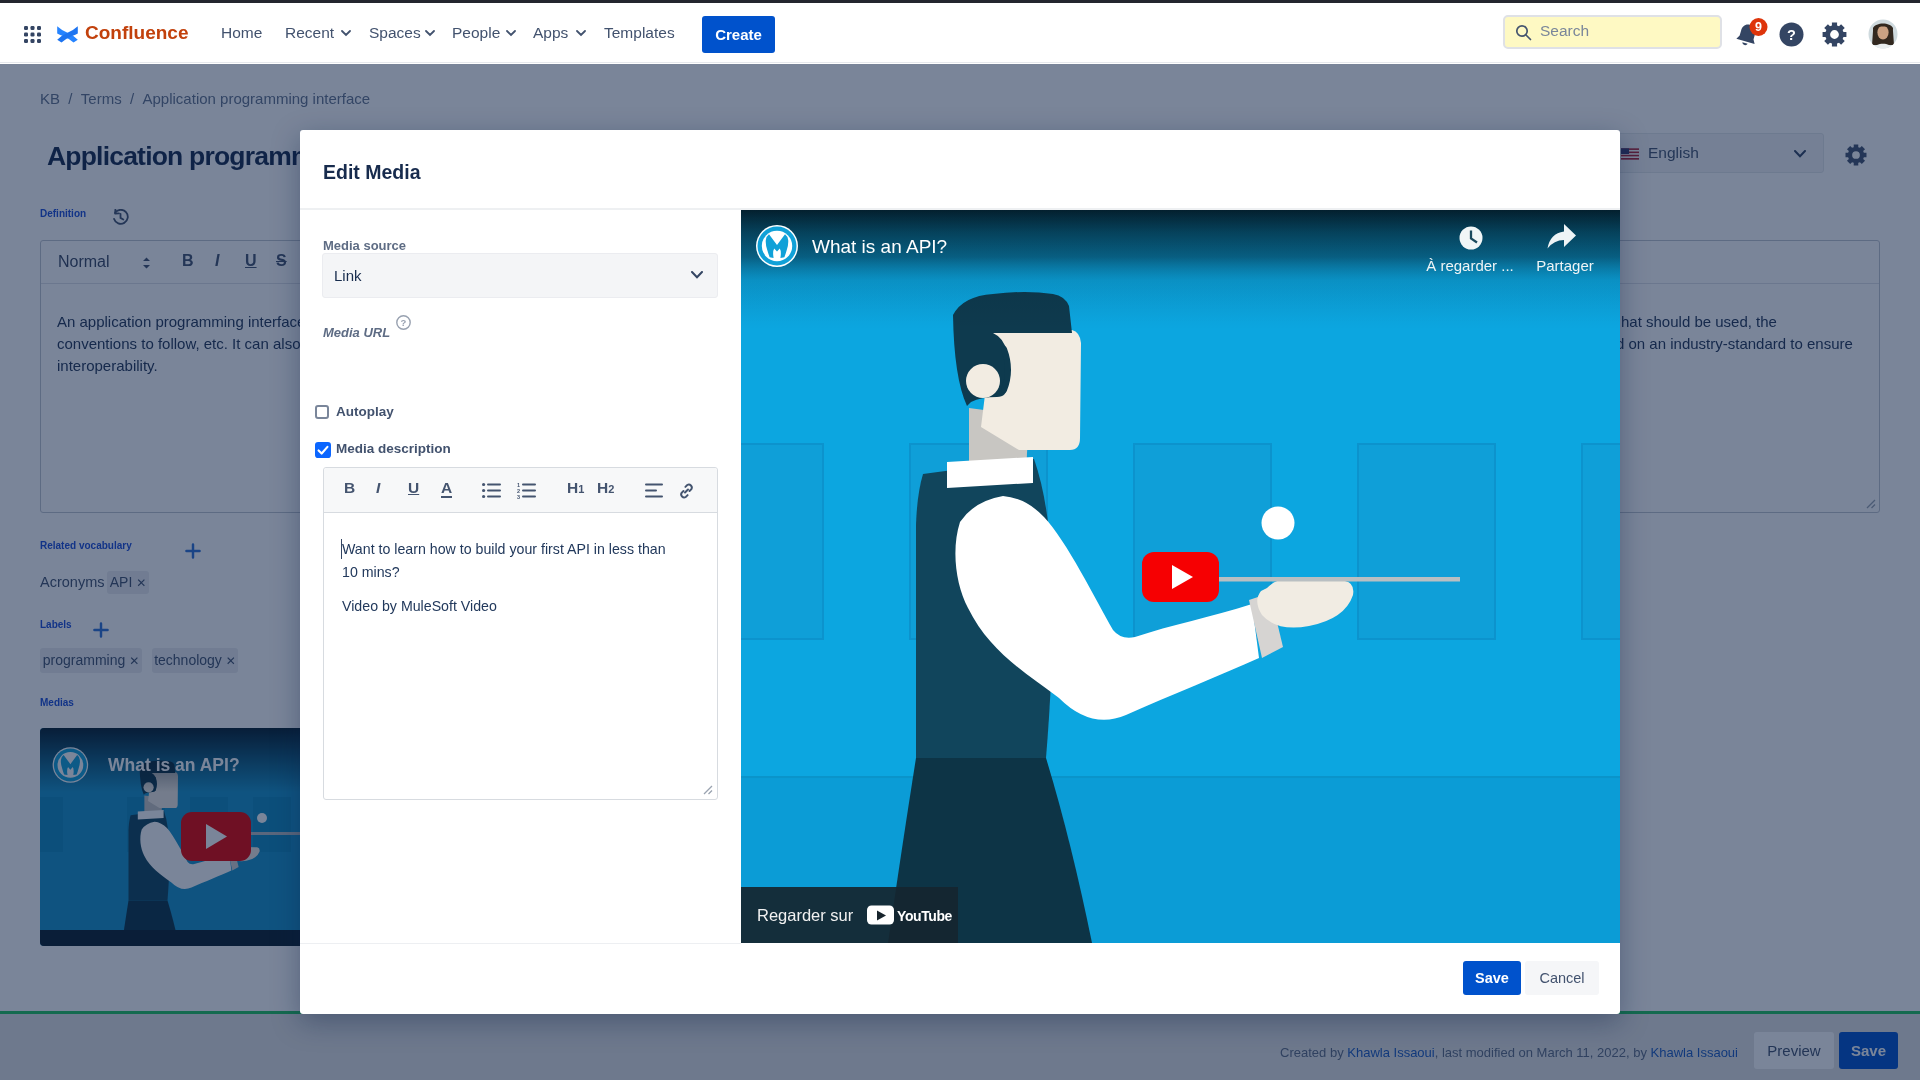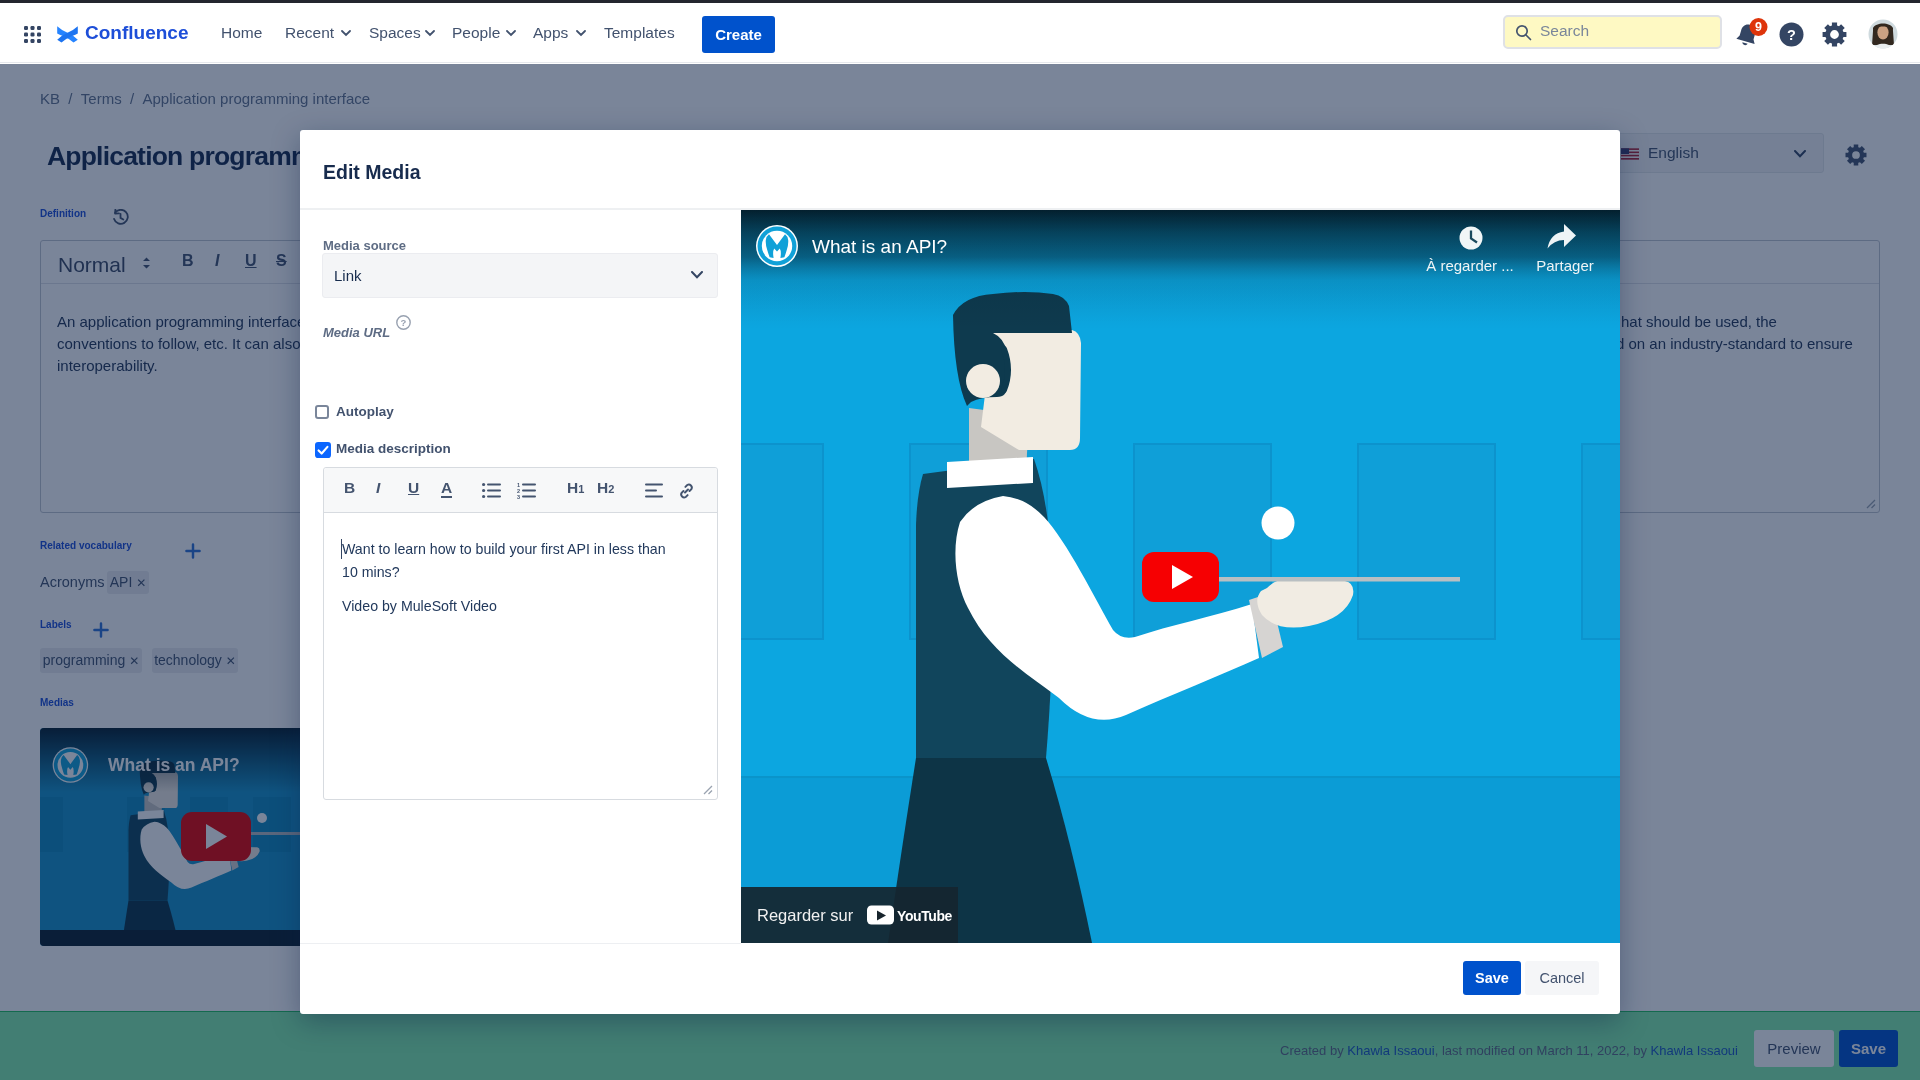--- a/index.html
+++ b/index.html
@@ -16,21 +16,21 @@
   
   #page { position:absolute; left:0; top:64px; width:1920px; height:1016px; background:#fff; z-index:1; }
   #page .bc { position:absolute; left:40px; top:26px; font-size:15px; color:#64748e; }
   #page h1 { position:absolute; left:47px; top:77px; font-size:26.5px; font-weight:700; color:#172b4d; letter-spacing:-0.8px; white-space:nowrap; }
   .sechead { position:absolute; font-size:10px; font-weight:700; color:#1d4ed8; }
   #defbox { position:absolute; left:40px; top:176px; width:1840px; height:273px; border:1px solid #c1c7d0; border-radius:3px; background:#fff; }
   #defbox .tb { position:absolute; left:0; top:0; width:100%; height:43px; border-bottom:1px solid #dfe1e6; }
   .defline { position:absolute; font-size:15px; color:#253858; white-space:nowrap; }
   .chip { position:absolute; background:#ebecf0; border-radius:3px; font-size:14px; color:#42526e; text-align:center; }
   
-  #footer { position:absolute; left:0; top:1011px; width:1920px; height:69px; background:#86efac; border-top:1px solid #22c55e; z-index:1; }
+  #footer { position:absolute; left:0; top:1011px; width:1920px; height:69px; background:#e5e5e5; border-top:3px solid #22c55e; z-index:1; }
   #footer .txt { position:absolute; right:182px; top:31px; font-size:13px; color:#5e6c84; white-space:nowrap; }
   #footer .txt a { color:#1d5bbf; text-decoration:none; }
   #prevbtn { position:absolute; left:1754px; top:18px; width:80px; height:37px; background:#fff; border-radius:3px; color:#42526e; font-size:15px; font-weight:500; text-align:center; line-height:37px; }
   #savebtn2 { position:absolute; left:1839px; top:18px; width:59px; height:37px; background:#0052cc; border-radius:3px; color:#fff; font-size:15px; font-weight:600; text-align:center; line-height:37px; }
   
   #overlay { position:absolute; left:0; top:64px; width:1920px; height:1016px; background:rgba(9,30,66,0.54); z-index:10; }
   
   #modal { position:absolute; left:300px; top:130px; width:1320px; height:884px; background:#fff; border-radius:3px; box-shadow:0 8px 28px rgba(9,30,66,0.35); z-index:20; }
   #modal h2 { position:absolute; left:23px; top:31px; font-size:19.5px; font-weight:600; color:#172b4d; }
   #mhdr { position:absolute; left:0; top:0; width:100%; height:80px; border-bottom:2px solid #eef0f2; }
@@ -70,21 +70,21 @@
   <div class="bc">KB&nbsp;&nbsp;/&nbsp;&nbsp;Terms&nbsp;&nbsp;/&nbsp;&nbsp;Application programming interface</div>
   <h1>Application programming interface</h1>
   <div class="sechead" style="left:40px;top:144px;">Definition</div>
   <svg class="abs" style="left:112px;top:145px" width="17" height="17" viewBox="0 0 17 17">
     <path d="M 3.1,3.7 A 7 7 0 1 1 2.1,9.9" stroke="#44546f" stroke-width="1.8" fill="none" stroke-linecap="round"></path>
     <path d="M 3.4,0.6 L 3.1,4.6 L 7.0,4.4" stroke="#44546f" stroke-width="1.8" fill="none" stroke-linecap="round" stroke-linejoin="round"></path>
     <path d="M 8.5,4.8 L 8.5,8.9 L 11.3,10.5" stroke="#44546f" stroke-width="1.8" fill="none" stroke-linecap="round"></path>
   </svg>
   <div id="defbox">
     <div class="tb"></div>
-    <div class="abs" style="left:17px;top:12px;font-size:21px;color:#3b4863;">Normal</div>
+    <div class="abs" style="left:17px;top:12px;font-size:16px;color:#3b4863;">Normal</div>
     <svg class="abs" style="left:100px;top:14px" width="11" height="16" viewBox="0 0 11 16">
         <path d="M2 6 L5.5 2.5 L9 6 Z M2 10 L5.5 13.5 L9 10 Z" fill="#44546f"></path>
       </svg>
     <div class="abs" style="left:141px;top:11px;font-size:16px;font-weight:700;color:#44546f;">B</div>
     <div class="abs" style="left:174px;top:11px;font-size:16px;font-style:italic;font-weight:600;color:#44546f;">I</div>
     <div class="abs" style="left:204px;top:11px;font-size:16px;font-weight:600;color:#44546f;text-decoration:underline;">U</div>
     <div class="abs" style="left:235px;top:11px;font-size:16px;font-weight:600;color:#44546f;text-decoration:line-through;">S</div>
   </div>
   <div class="defline" style="left:57px;top:249px;">An application programming interface (API) is a set of rules that define how software components should interact. It specifies the methods</div>
   <div class="defline" style="left:57px;top:271px;">conventions to follow, etc. It can also provide extension mechanisms. An API can be entirely custom or based</div>
@@ -297,21 +297,21 @@
         <rect x="13" y="6.5" width="4" height="4" rx="1.2"></rect>
       <rect x="0" y="13" width="4" height="4" rx="1.2"></rect>
         <rect x="6.5" y="13" width="4" height="4" rx="1.2"></rect>
         <rect x="13" y="13" width="4" height="4" rx="1.2"></rect>
     </g>
   </svg>
   <svg class="abs" style="left:56px;top:20px" width="23" height="20" viewBox="0 0 23 20">
     <path d="M1.2 3.2 Q6 7.5 11.5 9.8 Q17 12.2 21.8 16.8 L17.5 19.5 Q12 15 7.5 13.2 Q3 11.5 1.2 10.5 Z" fill="#2684ff"></path>
     <path d="M21.8 3.2 Q17 7.5 11.5 9.8 Q6 12.2 1.2 16.8 L5.5 19.5 Q11 15 15.5 13.2 Q20 11.5 21.8 10.5 Z" fill="#1d74f0"></path>
   </svg>
-  <div class="navitem" style="left:85px;font-size:19px;font-weight:600;color:#1d4ed8;">Confluence</div>
+  <div class="navitem" style="left:85px;font-size:19px;font-weight:600;color:#c2410c;">Confluence</div>
   <div class="navitem" style="left:221px;">Home</div>
   <div class="navitem" style="left:285px;">Recent</div>
   <div class="navitem" style="left:369px;">Spaces</div>
   <div class="navitem" style="left:452px;">People</div>
   <div class="navitem" style="left:533px;">Apps</div>
   <div class="navitem" style="left:604px;">Templates</div>
   <svg class="abs" style="left:341px;top:27px" width="10" height="7" viewBox="0 0 10 7">
       <path d="M1 1 L5 5 L9 1" stroke="#42526e" stroke-width="1.8" fill="none" stroke-linecap="round"></path>
     </svg>
   <svg class="abs" style="left:425px;top:27px" width="10" height="7" viewBox="0 0 10 7">

